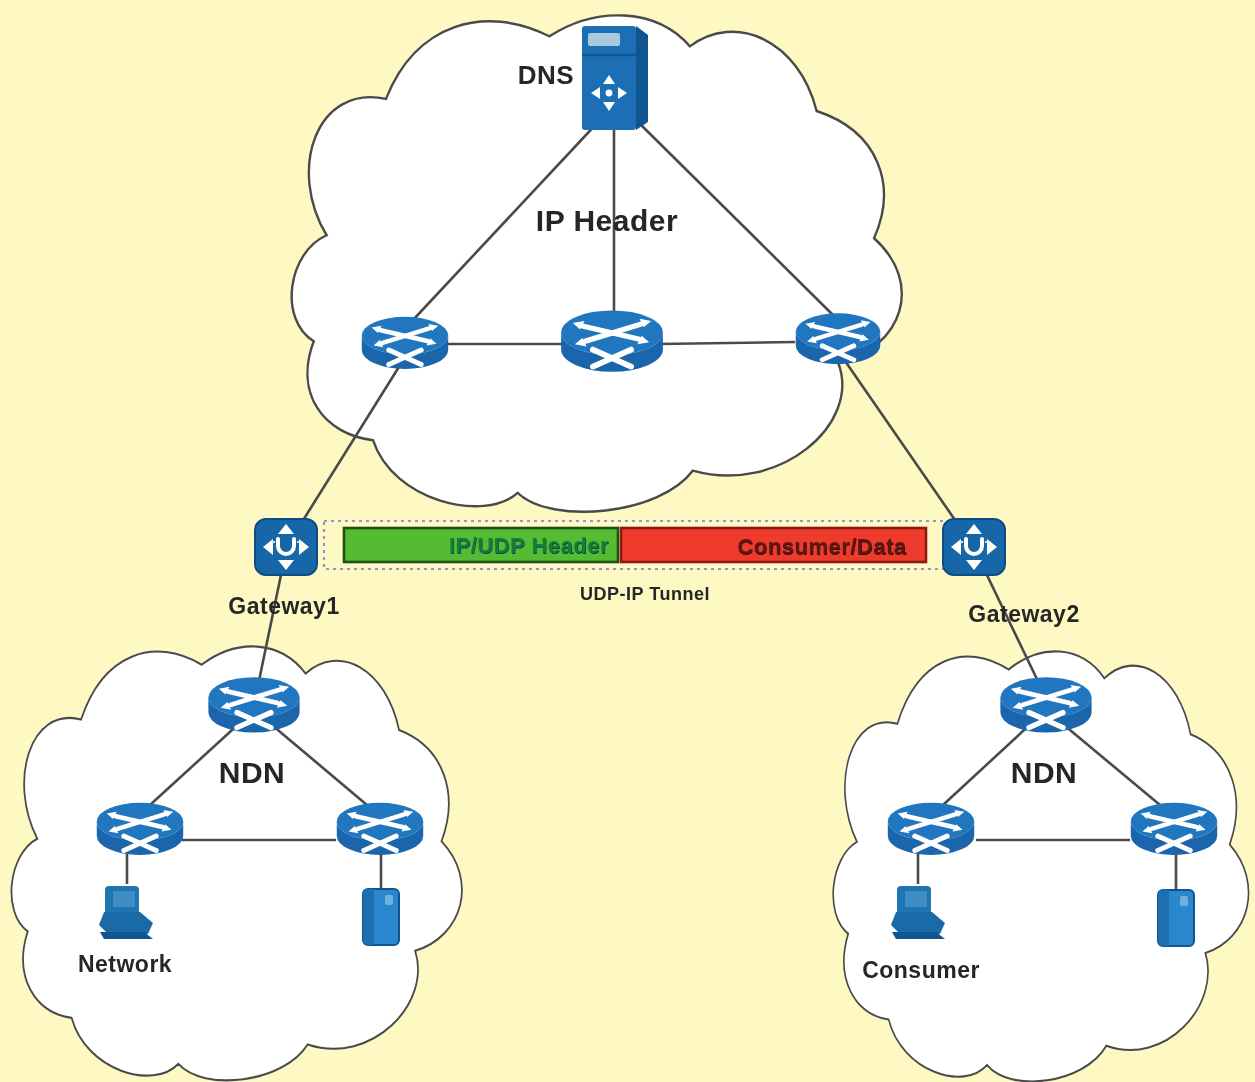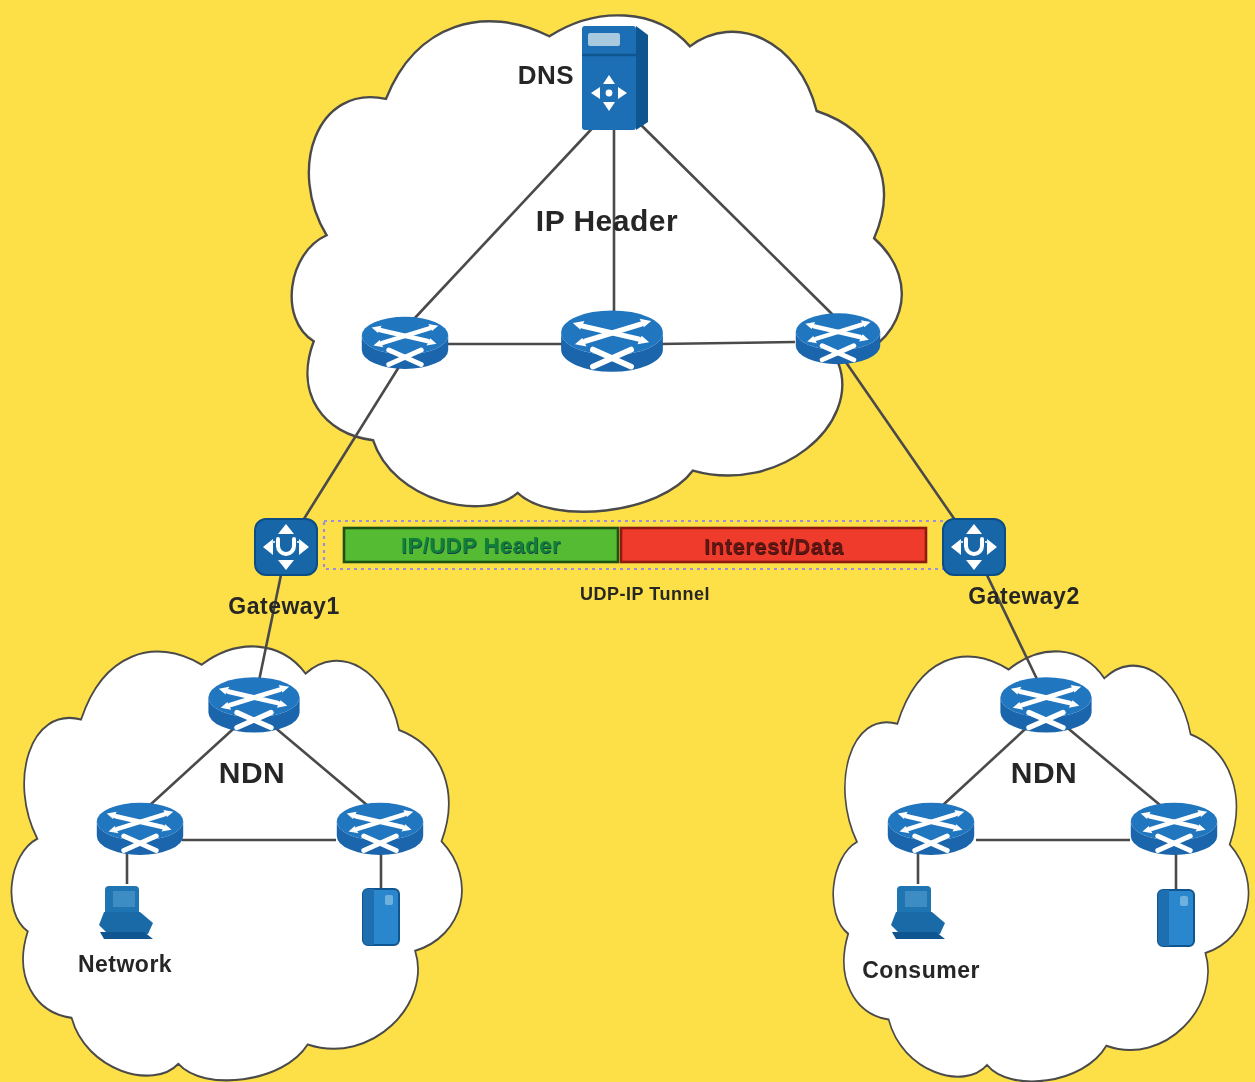--- a/index.html
+++ b/index.html
@@ -1,31 +1,31 @@
 <!DOCTYPE html>
 <html><head>
 <meta charset="utf-8">
 <style>
   html,body{margin:0;padding:0;background:#fff;}
-  #stage{position:relative;width:1255px;height:1082px;background:#fde047;overflow:hidden;
+  #stage{position:relative;width:1255px;height:1082px;background:#fef9c3;overflow:hidden;
          font-family:"Liberation Sans",sans-serif;}
   #net-svg{position:absolute;left:0;top:0;width:1255px;height:1082px;}
   .cloud{fill:#ffffff;stroke:#4a4a4a;stroke-width:2.4;}
   .link{stroke:#4a4a4a;stroke-width:2.6;fill:none;}
   .tunnel-border{fill:none;stroke:#9b8fdb;stroke-width:2.2;stroke-dasharray:3 4;}
   .bar{stroke-width:2.6;}
   .bar-green{stroke:#1e5214;}
   .bar-red{stroke:#8c1a10;}
   .lbl{position:absolute;font-weight:bold;color:#262626;white-space:nowrap;
        transform:translateX(-50%);letter-spacing:0.5px;}
   .sz30{font-size:30px;}
   .sz26{font-size:26px;}
   .sz25{font-size:18px;}
   .sz23{font-size:23px;}
-  .sz22{font-size:22px;}
+  .sz22{font-size:22px;margin-left:48px;}
   .green-text{color:#108038;text-shadow:0.6px 0.8px 0 #1b3a4d;}
   .red-text{color:#5e1712;text-shadow:0.4px 0.6px 0 #3c0d09;}
 </style>
 </head>
 <body>
 
 <div id="stage">
 
   <svg id="net-svg" viewBox="0 0 1255 1082">
     <defs>
@@ -144,22 +144,22 @@
     <use href="#sym-router" transform="translate(1174,827) scale(0.9)"></use>
     <use href="#sym-pc" transform="translate(124,913)"></use>
     <use href="#sym-pc" transform="translate(916,913)"></use>
     <use href="#sym-host" transform="translate(381,917)"></use>
     <use href="#sym-host" transform="translate(1176,918)"></use>
   </svg>
 
   <div class="lbl sz26" style="left:546px;top:60px;">DNS</div>
   <div class="lbl sz30" style="left:607px;top:204px;">IP Header</div>
   <div class="lbl sz23" style="left:284px;top:593px;">Gateway1</div>
-  <div class="lbl sz23" style="left:1024px;top:583px;text-align:center;">Gateway2</div>
+  <div class="lbl sz23" style="left:1024px;top:601px;text-align:center;">Gateway2</div>
   <div class="lbl sz25" style="left:645px;top:584px;">UDP-IP Tunnel</div>
   <div class="lbl sz22 green-text" style="left:481px;top:533px;">IP/UDP Header</div>
-  <div class="lbl sz22 red-text" style="left:774px;top:534px;">Interest/Data</div>
+  <div class="lbl sz22 red-text" style="left:774px;top:534px;">Consumer/Data</div>
   <div class="lbl sz30" style="left:252px;top:756px;">NDN</div>
   <div class="lbl sz30" style="left:1044px;top:756px;">NDN</div>
   <div class="lbl sz23" style="left:125px;top:951px;">Network</div>
   <div class="lbl sz23" style="left:921px;top:957px;">Consumer</div>
 
 </div>
 
 </body></html>

